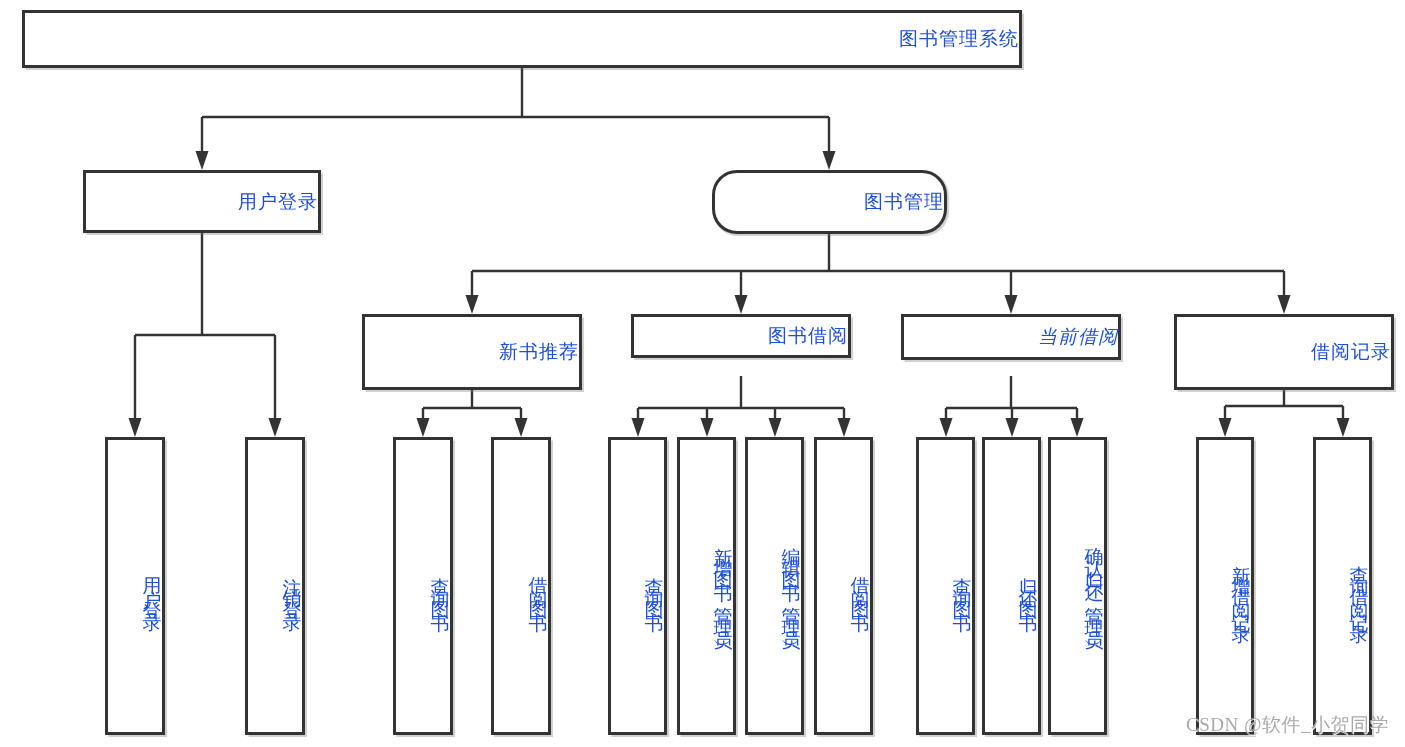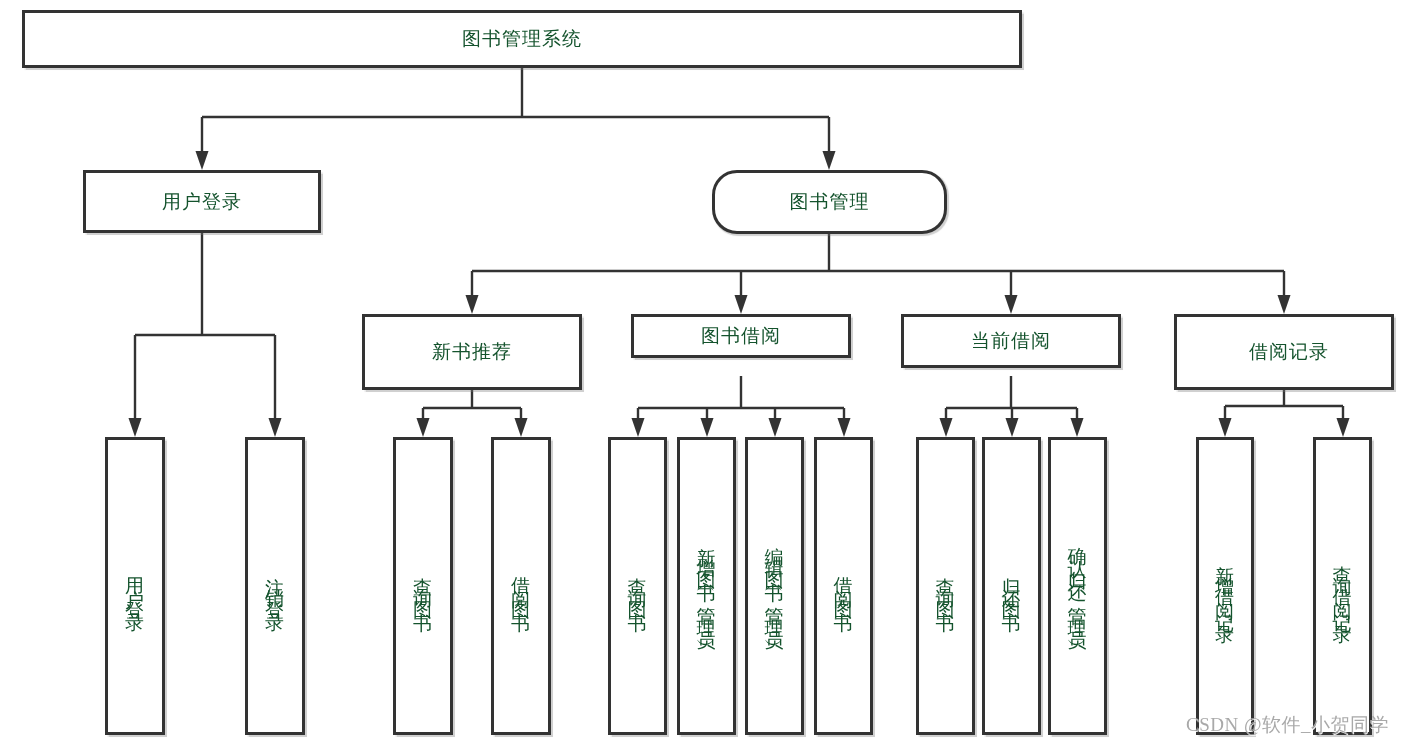--- a/index.html
+++ b/index.html
@@ -17,22 +17,22 @@
     width: 1405px; height: 747px;
     z-index: 1;
   }
   .node {
     position: absolute;
     box-sizing: border-box;
     border: 3px solid #333333;
     background: #ffffff;
     display: flex;
     align-items: center;
-    justify-content: center;
-    color: #14532d;
+    justify-content: flex-end;
+    color: #1d4ed8;
     font-size: 19px;
     z-index: 2;
     box-shadow: 1.5px 1.5px 1px rgba(120,120,120,0.35);
   }
   .node .label {
     white-space: nowrap;
     letter-spacing: 1px;
   }
   .node.vertical .label {
     writing-mode: vertical-rl;
@@ -89,21 +89,21 @@
     </div>
     <div class="node" style="left: 712px; top: 170px; width: 235px; height: 64px; border-radius: 25px;">
       <span class="label">图书管理</span>
     </div>
     <div class="node" style="left: 362px; top: 314px; width: 220px; height: 76px;">
       <span class="label">新书推荐</span>
     </div>
     <div class="node" style="left: 631px; top: 314px; width: 220px; height: 44px;">
       <span class="label">图书借阅</span>
     </div>
-    <div class="node" style="left: 901px; top: 314px; width: 220px; height: 54px;">
+    <div class="node" style="left: 901px; top: 314px; width: 220px; height: 46px; font-style: italic;">
       <span class="label">当前借阅</span>
     </div>
     <div class="node" style="left: 1174px; top: 314px; width: 220px; height: 76px; padding-left: 10px;">
       <span class="label">借阅记录</span>
     </div>
     <div class="node vertical" style="left: 105px; top: 437px; width: 60px; height: 298px;">
       <span class="label">用户登录</span>
     </div>
     <div class="node vertical" style="left: 245px; top: 437px; width: 60px; height: 298px;">
       <span class="label">注销登录</span>

